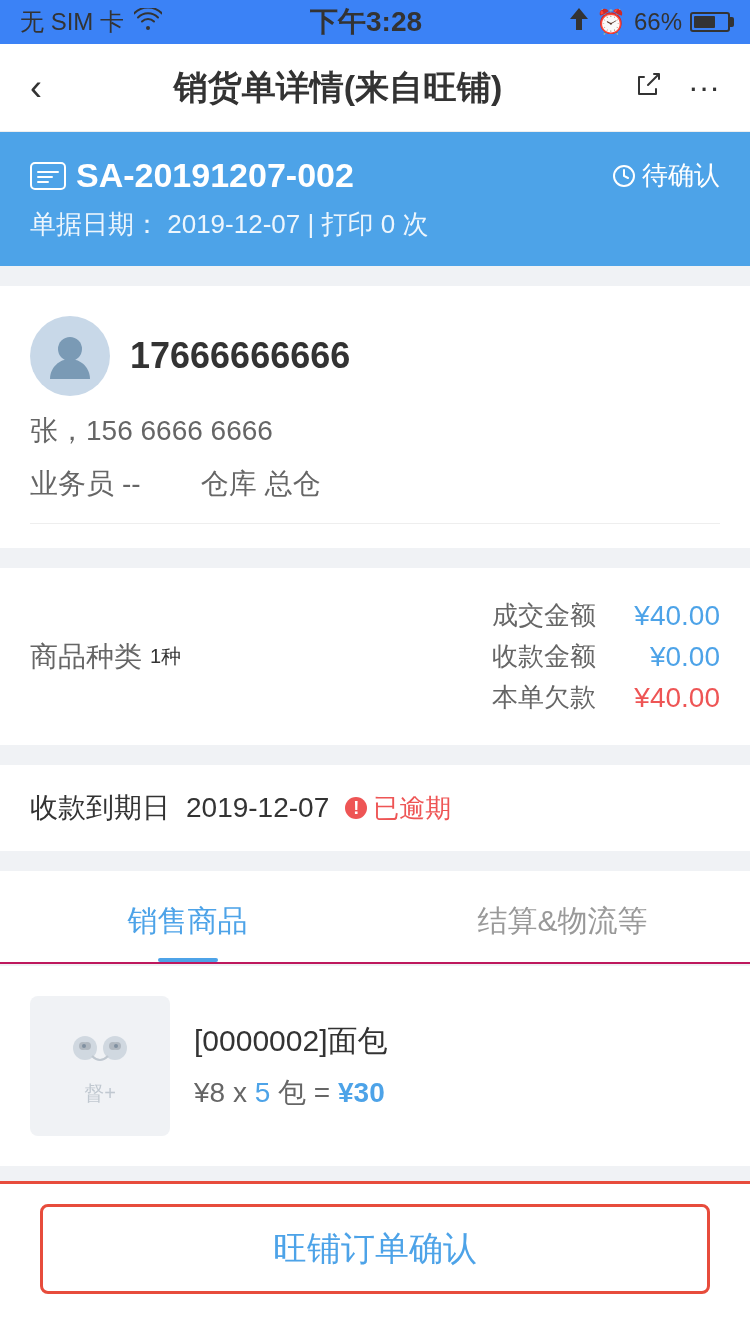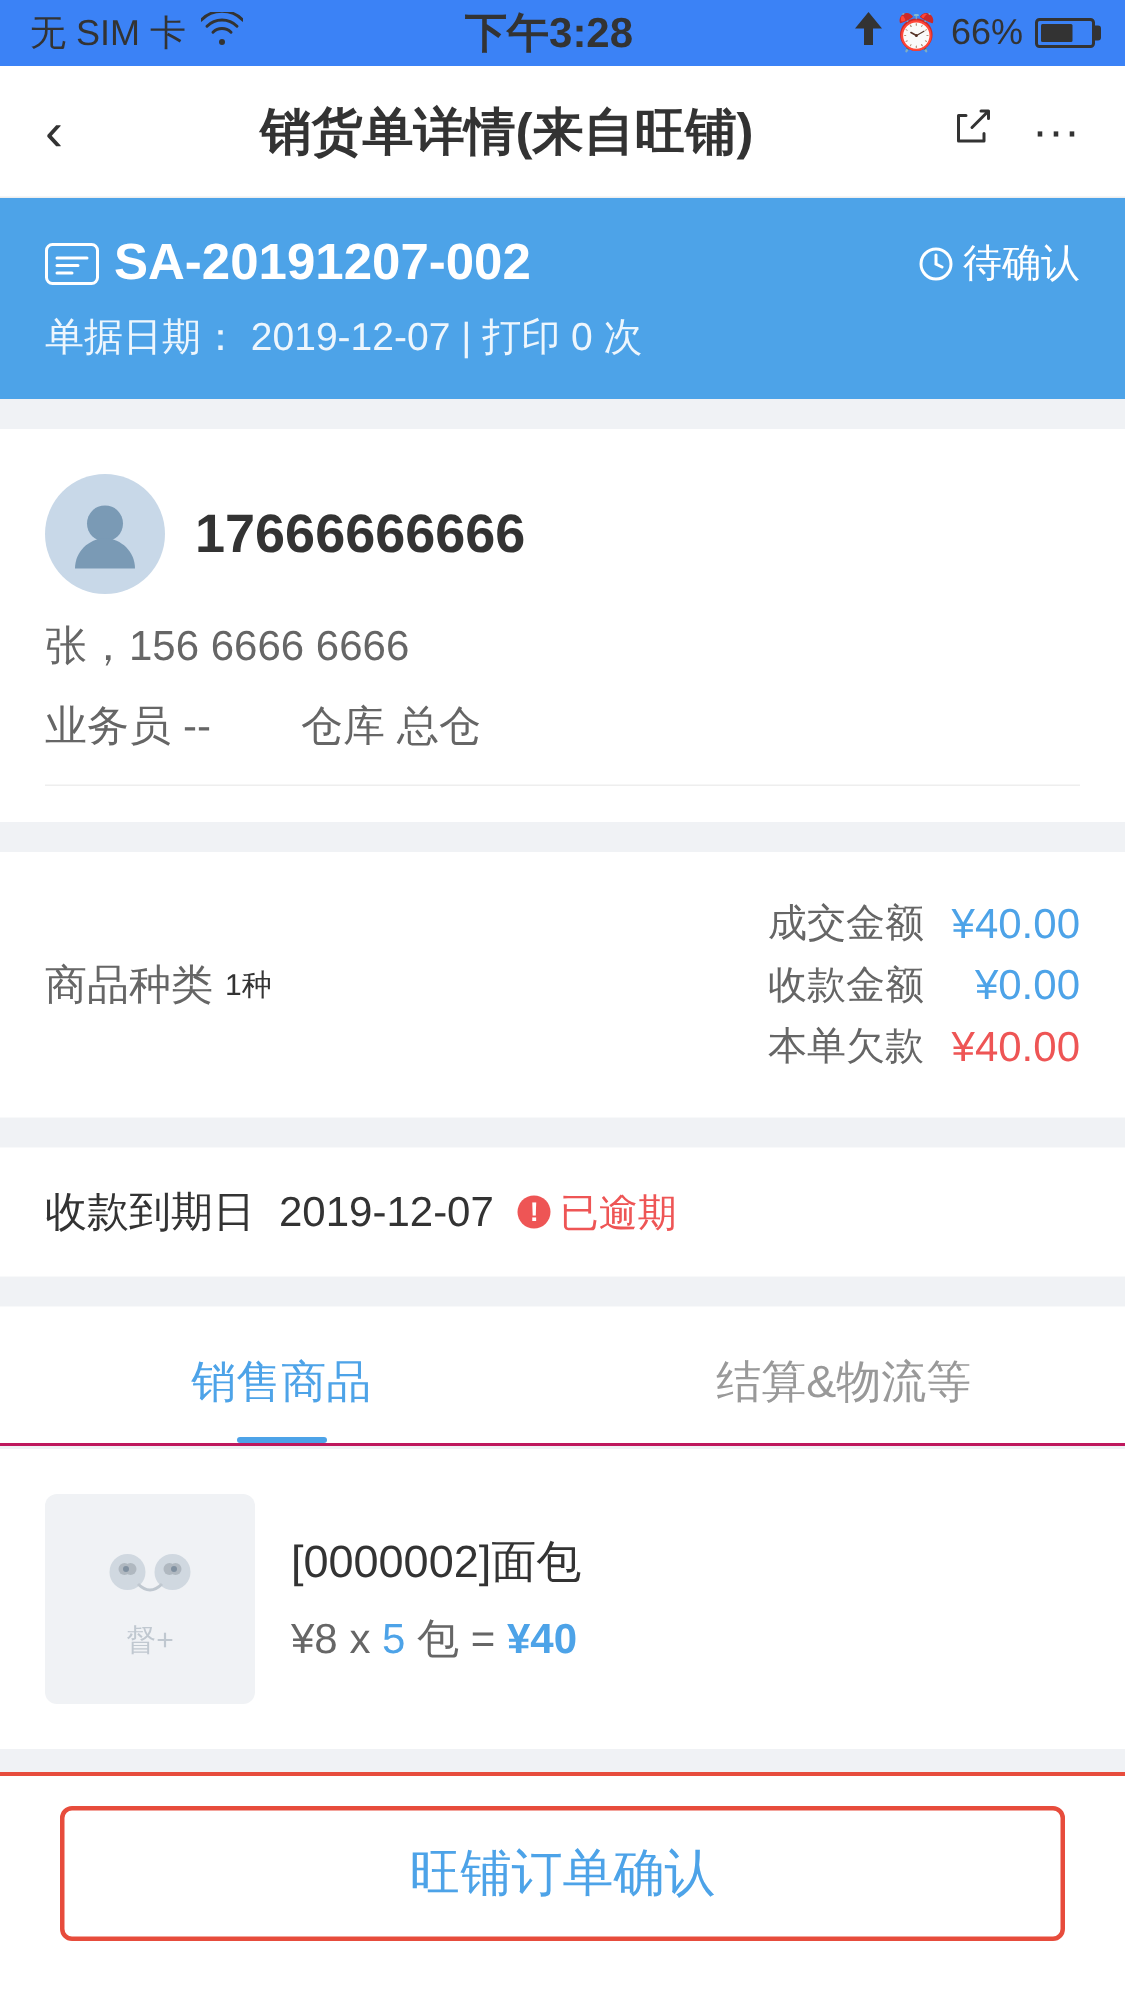--- a/index.html
+++ b/index.html
@@ -214,21 +214,21 @@
     .summary-amounts {
       display: flex;
       flex-direction: column;
       align-items: flex-end;
       gap: 6px;
     }
     .amount-row {
       display: flex;
       justify-content: space-between;
       align-items: center;
-      gap: 4px;
+      gap: 24px;
       font-size: 26px;
       margin-left: 37px;
     }
     .amount-label {
       color: #666;
     }
     .amount-value {
       color: #4da3e8;
       font-size: 28px;
       min-width: 100px;
@@ -540,21 +540,21 @@
       </div>
     </div>
     <div class="product-info">
       <div class="product-name">[0000002]面包</div>
       <div class="product-price-row">
         <span>¥8</span>
         <span> x </span>
         <span class="qty">5</span>
         <span>包</span>
         <span> = </span>
-        <span class="total">¥40</span>
+        <span class="total">¥30</span>
       </div>
     </div>
   </div>
 </div>
 
 <div class="empty-space"></div>
 
 <div class="bottom-bar">
   <button class="confirm-btn">旺铺订单确认</button>
 </div>

